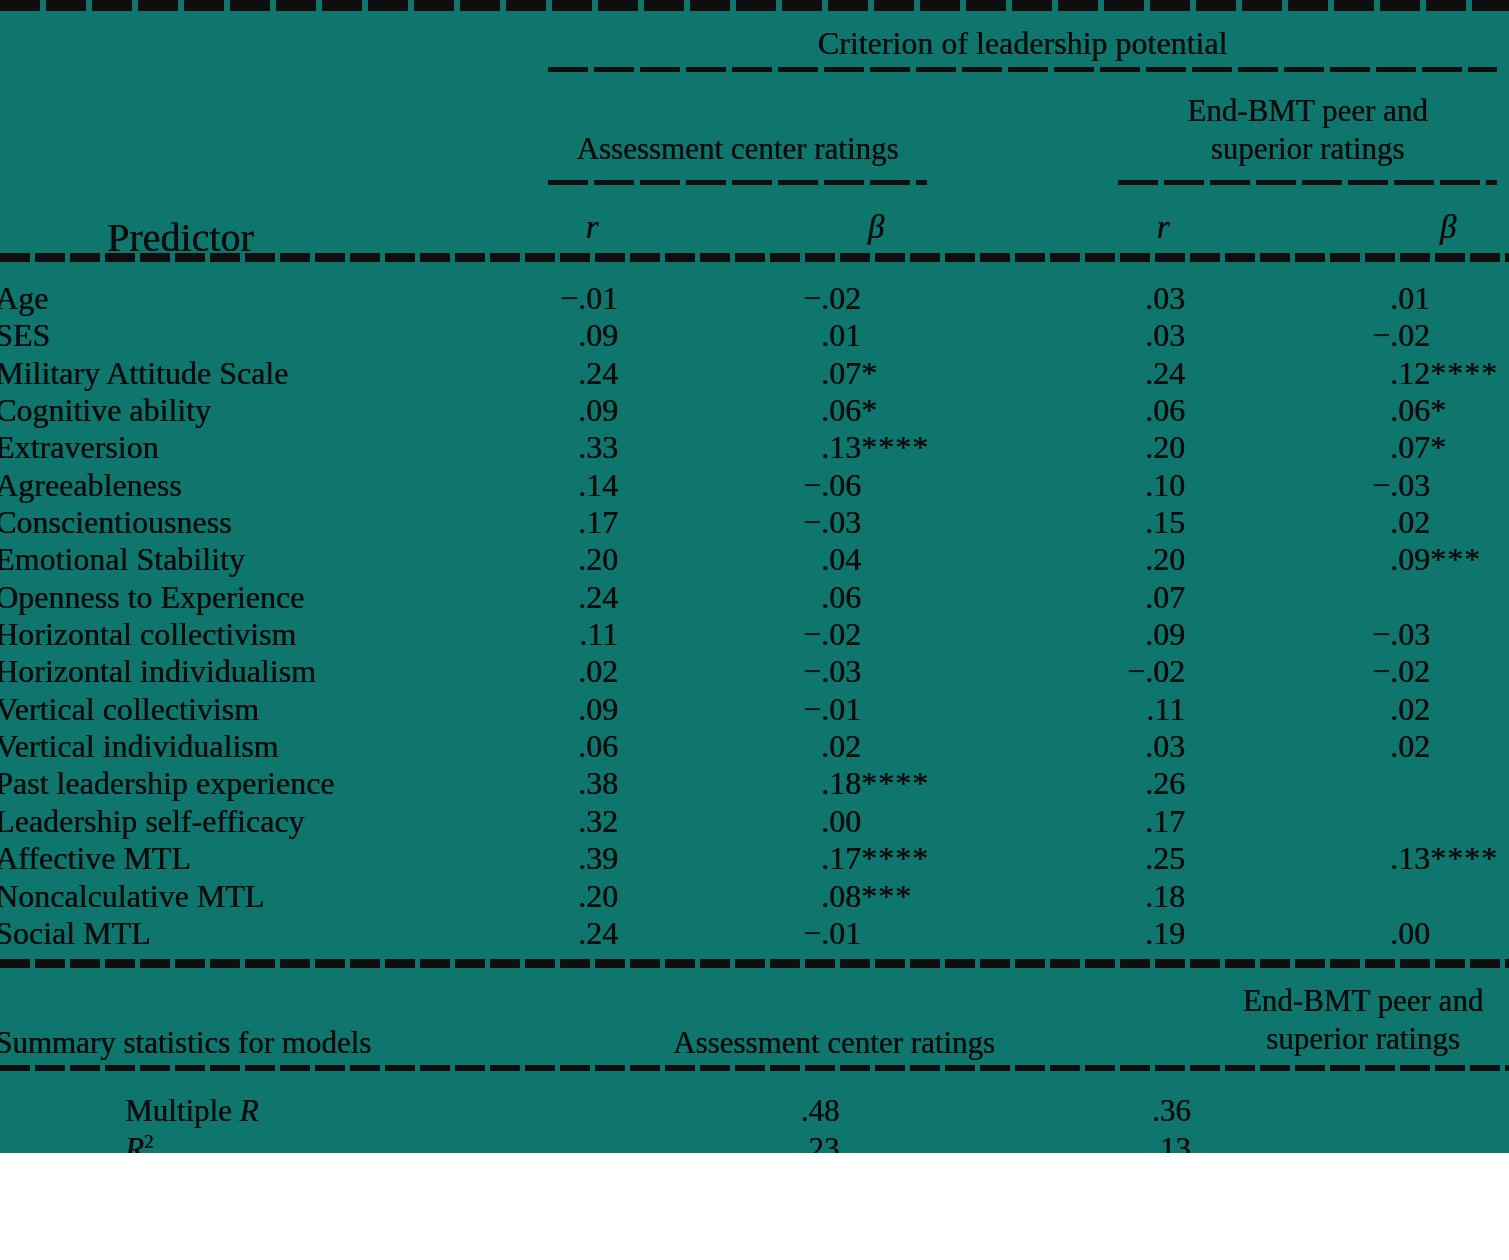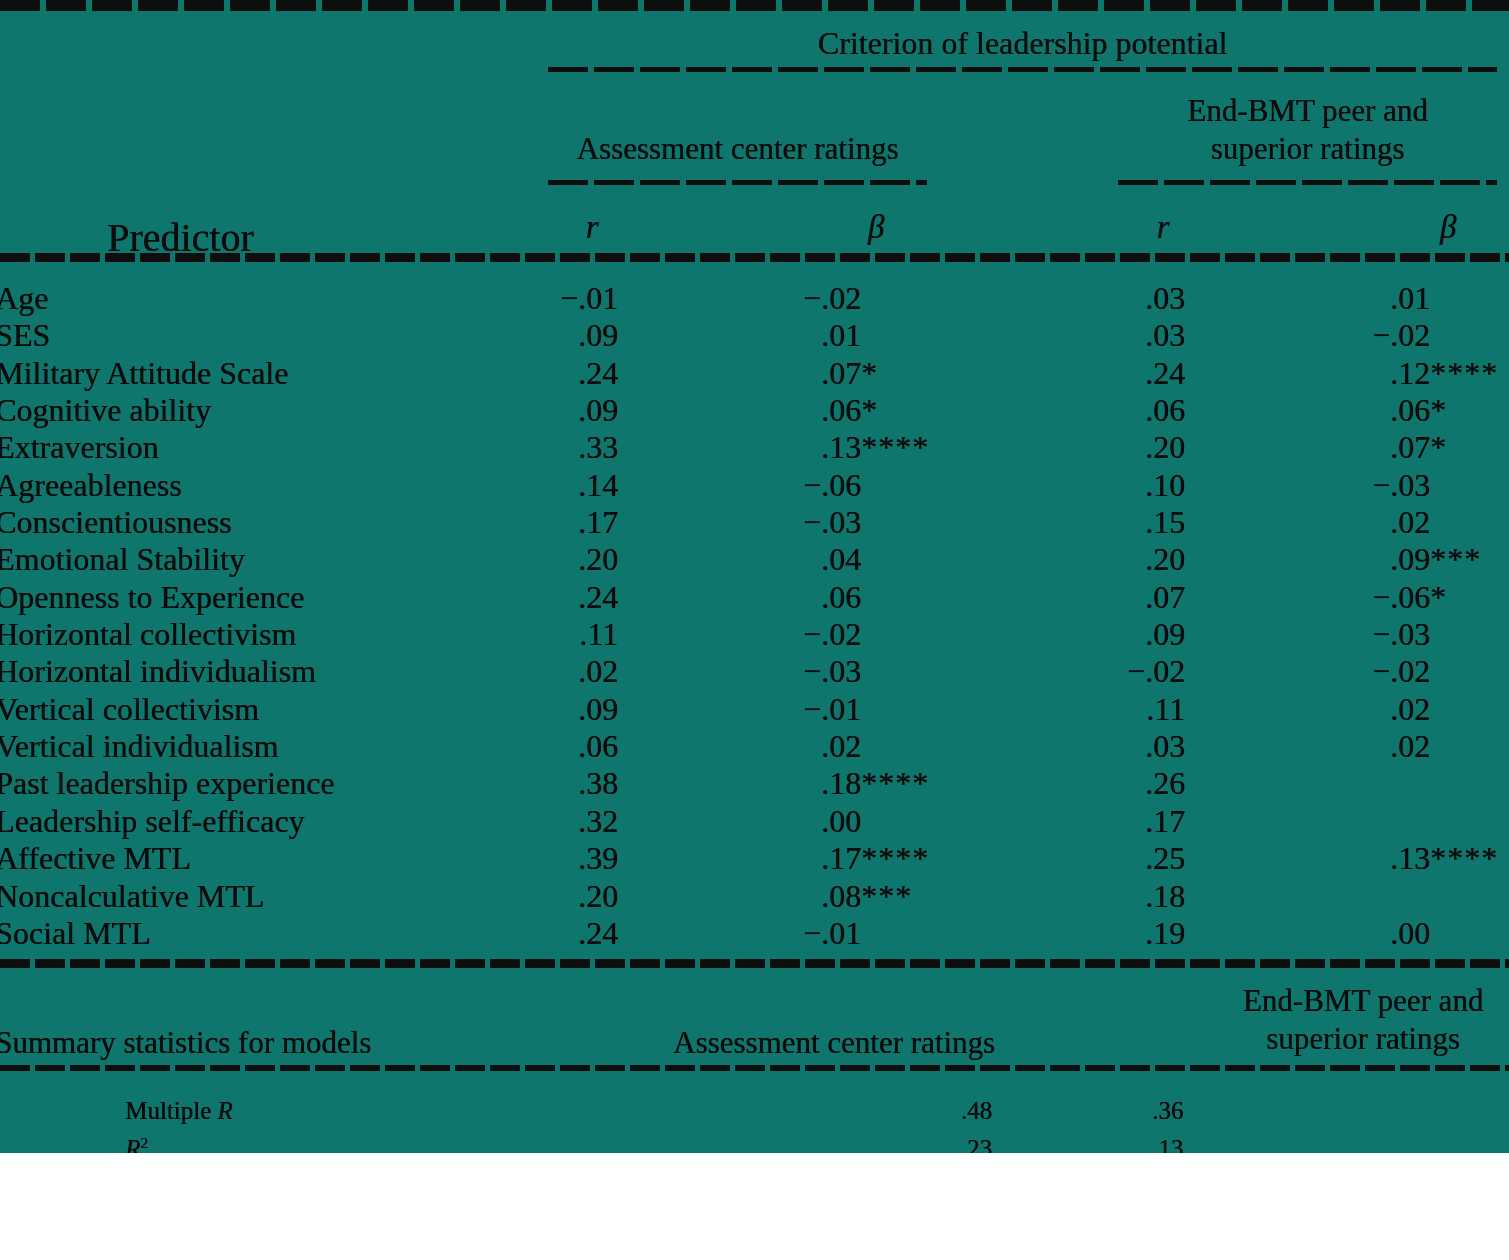--- a/index.html
+++ b/index.html
@@ -47,23 +47,23 @@
   .c3 { left:1015px; } .c3 .n { width:170px; }
   .c4 { left:1230px; } .c4 .n { width:200px; }
   .stars { display:inline-block; letter-spacing:1px; }
 
   .t-sumlabel { top:1024px; left:-5px; font-size:31px; line-height:1.2; white-space:nowrap; }
   .t-sumac    { top:1024px; left:673px;  width:300px; text-align:center; font-size:31px; line-height:1.2; white-space:nowrap; }
   .t-sbmt1    { top:982px;  left:1213px; width:300px; text-align:center; font-size:31px; line-height:1.2; white-space:nowrap; }
   .t-sbmt2    { top:1020px; left:1213px; width:300px; text-align:center; font-size:31px; line-height:1.2; white-space:nowrap; }
 
   .srows { position:absolute; top:1092px; left:0; width:1509px; }
-  .srow  { position:relative; height:38px; font-size:25px; line-height:38px; }
+  .srow  { position:relative; height:38px; font-size:31px; line-height:38px; }
   .sl  { position:absolute; left:125px; top:0; white-space:nowrap; }
-  .sv1 { position:absolute; left:692px;  width:300px; text-align:right; top:0; white-space:nowrap; }
+  .sv1 { position:absolute; left:670px;  width:300px; text-align:center; top:0; white-space:nowrap; }
   .sv2 { position:absolute; left:1152px; width:300px; text-align:left; top:0; white-space:nowrap; }
   .sl sup { font-size:0.62em; line-height:0; }
 </style>
 </head>
 <body>
 
 <div class="page">
 
   <div class="dash r-top"></div>
   <div class="dash r-title"></div>
@@ -141,21 +141,20 @@
       <div class="cell c1"><span class="n">.20</span></div>
       <div class="cell c2"><span class="n">.04</span><span class="stars"></span></div>
       <div class="cell c3"><span class="n">.20</span></div>
       <div class="cell c4"><span class="n">.09</span><span class="stars">***</span></div>
     </div>
     <div class="trow">
       <div class="plabel">Openness to Experience</div>
       <div class="cell c1"><span class="n">.24</span></div>
       <div class="cell c2"><span class="n">.06</span><span class="stars"></span></div>
       <div class="cell c3"><span class="n">.07</span></div>
-      <div class="cell c4"><span class="n">−.06</span><span class="stars">*</span></div>
     </div>
     <div class="trow">
       <div class="plabel">Horizontal collectivism</div>
       <div class="cell c1"><span class="n">.11</span></div>
       <div class="cell c2"><span class="n">−.02</span><span class="stars"></span></div>
       <div class="cell c3"><span class="n">.09</span></div>
       <div class="cell c4"><span class="n">−.03</span><span class="stars"></span></div>
     </div>
     <div class="trow">
       <div class="plabel">Horizontal individualism</div>

